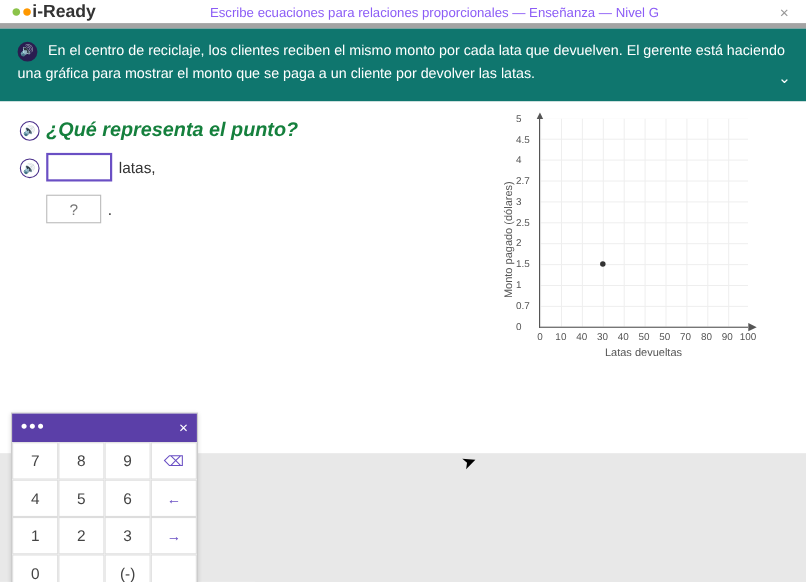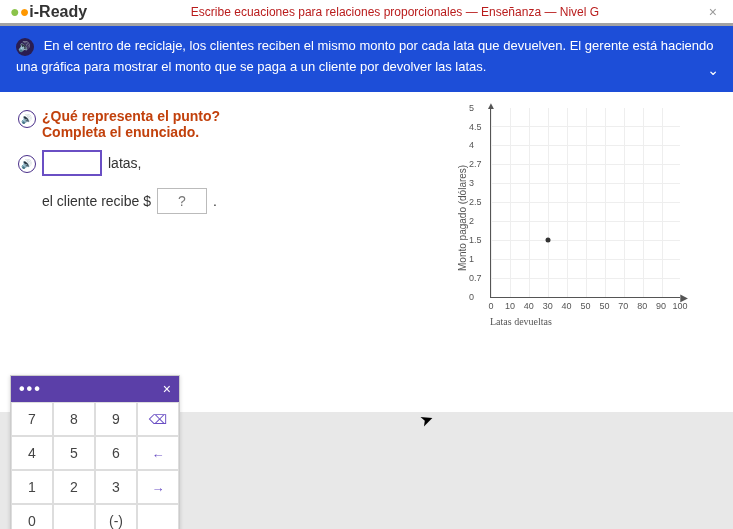--- a/index.html
+++ b/index.html
@@ -3,32 +3,32 @@
 <meta charset="utf-8">
 <style>
 * { box-sizing: border-box; margin: 0; padding: 0; }
 body { font-family: Arial, sans-serif; background: #e8e8e8; width: 733px; height: 529px; overflow: hidden; position: relative; }
 
 .header {
   background: #fff;
   padding: 4px 10px;
   display: flex;
   align-items: center;
-  border-bottom: 3px solid #a3a3a3;
+  border-bottom: 5px solid #a3a3a3;
   height: 26px;
   justify-content: space-between;
 }
 .logo { font-weight: bold; font-size: 16px; color: #333; }
 .logo-dot1 { color: #8bc34a; }
 .logo-dot2 { color: #ff9800; }
-.title-bar { flex: 1; text-align: center; font-size: 12px; color: #b91c1c; }
+.title-bar { flex: 1; text-align: center; font-size: 12px; color: #8b5cf6; }
 .close-x { color: #999; font-size: 14px; cursor: pointer; padding: 0 6px; }
 
 .purple-band {
-  background: #1d4ed8;
+  background: #0f766e;
   color: #fff;
   padding: 10px 16px 14px 16px;
   font-size: 13px;
   line-height: 1.6;
   position: relative;
 }
 .speaker {
   display: inline-block;
   width: 18px; height: 18px;
   background: #2a1d50;
@@ -61,21 +61,21 @@
   width: 18px; height: 18px;
   border: 1px solid #4a2f8a;
   border-radius: 50%;
   text-align: center;
   line-height: 16px;
   font-size: 9px;
   color: #4a2f8a;
   flex-shrink: 0;
   margin-top: 2px;
 }
-.qtext { font-size: 14px; color: #c2410c; }
+.qtext { font-size: 18px; color: #15803d; font-style: italic; }
 .qtext b { font-weight: bold; display: block; }
 
 .sentence-row { display: flex; align-items: center; gap: 6px; margin: 8px 0 12px 0; font-size: 14px; color: #333; flex-wrap: wrap; }
 .blank {
   border: 2px solid #6a4fc4;
   width: 60px; height: 26px;
   display: inline-block;
   background: #fff;
 }
 .qmark-box {
@@ -131,21 +131,21 @@
 }
 .point {
   position: absolute;
   width: 5px; height: 5px;
   background: #333;
   border-radius: 50%;
   transform: translate(-50%, 50%);
 }
 .axis-arrow-y { position:absolute; left:-5px; top:-8px; font-size:10px; color:#555; }
 .axis-arrow-x { position:absolute; right:-8px; bottom:-6px; font-size:10px; color:#555; }
-.xlabel { font-size: 10px; color: #555; margin-top: 18px; margin-left: 20px; font-family: Liberation Serif, serif; }
+.xlabel { text-align: center; font-size: 10px; color: #555; margin-top: 18px; margin-left: 20px; }
 
 
 .keypad {
   position: absolute;
   left: 10px;
   bottom: -10px;
   background: #fff;
   border: 1px solid #ccc;
   box-shadow: 0 1px 4px rgba(0,0,0,0.15);
   width: 170px;
@@ -201,32 +201,30 @@
   <span class="chev-down">⌄</span>
 </div>
 
 <div class="main">
   <div class="left-col">
 
     <div class="question-row">
       <span class="speaker2">🔊</span>
       <div class="qtext">
         <b>¿Qué representa el punto?</b>
-        <b>Completa el enunciado.</b>
       </div>
     </div>
 
     <div class="sentence-row">
       <span class="speaker2">🔊</span>
       <span class="blank"></span>
       <span>latas,</span>
     </div>
 
     <div class="sentence-row" style="margin-left:24px;">
-      <span>el cliente recibe $</span>
       <span class="qmark-box">
           <span>?</span>
         </span>
       <span>.</span>
     </div>
 
   </div>
 
   <div class="chart-wrap">
     <div class="chart-body">

